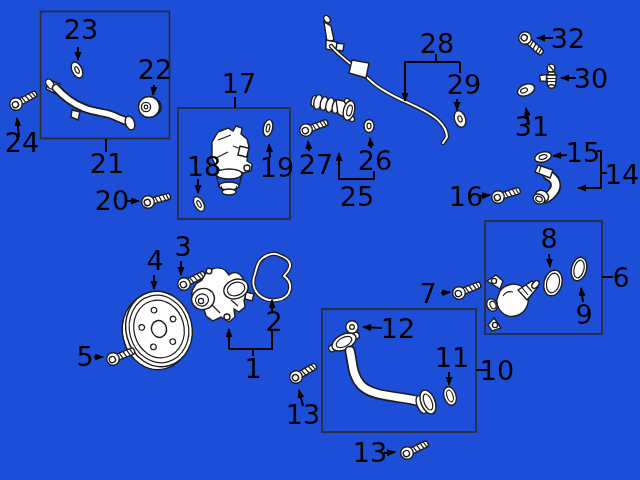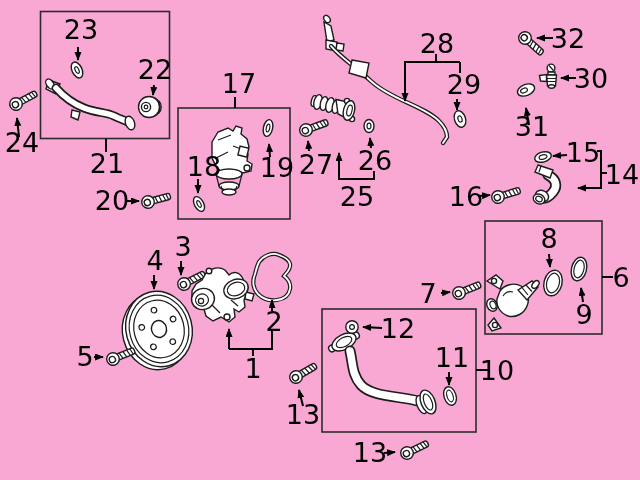--- a/index.html
+++ b/index.html
@@ -1,16 +1,16 @@
 <!DOCTYPE html>
 <html><head>
 <meta charset="utf-8">
 <style>
   html,body{margin:0;padding:0;background:#fff;}
-  .stage{width:640px;height:480px;background:#f9a8d4;overflow:hidden;position:relative;
+  .stage{width:640px;height:480px;background:#1d4ed8;overflow:hidden;position:relative;
          font-family:"DejaVu Sans", sans-serif;}
   svg{display:block;}
   text.callout{font-family:"DejaVu Sans", sans-serif;font-size:27px;fill:#000;text-anchor:middle;}
   .leader{stroke:#000;stroke-width:2;fill:none;}
   .dash{stroke:#000;stroke-width:2;fill:none;}
   .box{fill:none;stroke:#2b2b2b;stroke-width:1.6;}
   .p{stroke:#1c1c1c;stroke-width:1.4;fill:#fff;}
   .pl{stroke:#1c1c1c;stroke-width:1.2;fill:none;}
   .tubeB{stroke:#1c1c1c;fill:none;stroke-linecap:round;}
   .tubeW{stroke:#fff;fill:none;stroke-linecap:round;}

